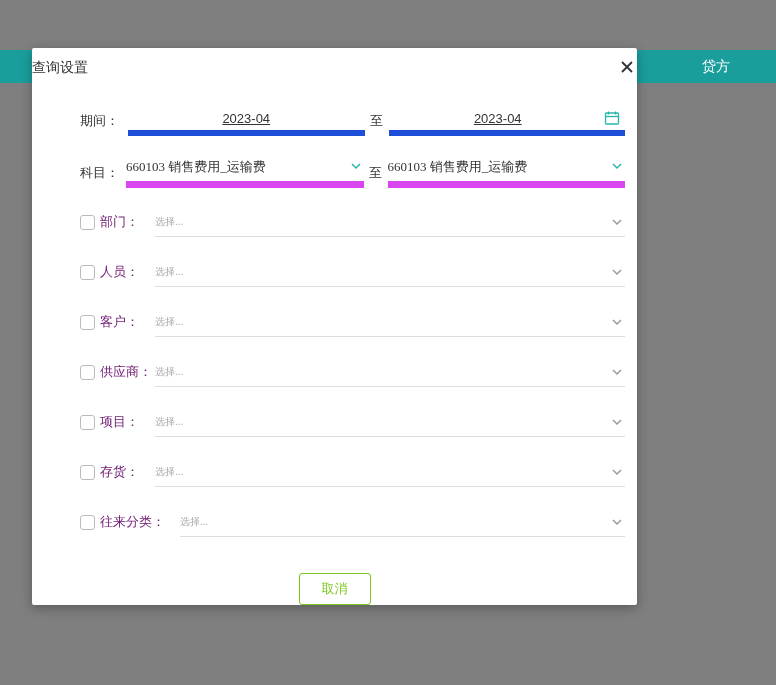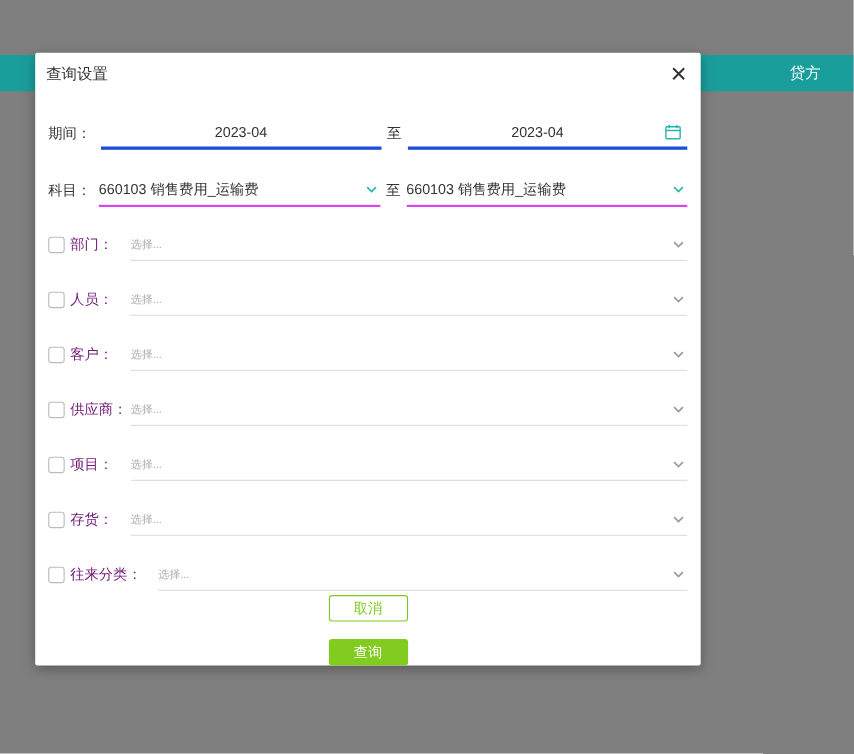--- a/index.html
+++ b/index.html
@@ -15,21 +15,21 @@
     position: relative;
   }
   .top-bar {
     position: absolute;
     top: 50px; left: 0; right: 0;
     height: 33px;
     background: #1a9e9c;
   }
   .top-bar-text {
     position: absolute;
-    right: 30px;
+    right: 46px;
     top: 0;
     line-height: 33px;
     color: #fff;
     font-size: 14px;
     margin-left: 38px;
   }
   .modal {
     position: absolute;
     left: 32px; top: 48px;
     width: 605px;
@@ -37,36 +37,37 @@
     background: #fff;
     box-shadow: 0 3px 12px rgba(0,0,0,0.3);
     border-radius: 2px;
     display: flex;
     flex-direction: column;
   }
   .modal-header {
     height: 40px;
     display: flex;
     align-items: center;
-    padding: 0 10px;
+    padding: 0 0;
     font-size: 14px;
     color: #333;
   }
   .modal-header .title { flex: 1; }
   .close-btn {
     width: 20px; height: 20px;
     display: flex; align-items: center; justify-content: center;
     cursor: pointer;
     color: #333;
   }
   .close-btn svg { width: 14px; height: 14px; }
   .modal-body-wrap {
     flex: 1;
     position: relative;
     overflow: hidden;
+    margin-left: 36px;
   }
   .modal-body {
     position: absolute;
     left: 0; right: 0; top: 0; bottom: 0;
     overflow-y: scroll;
     padding: 18px 12px 10px 12px;
   }
   
   .modal-body::-webkit-scrollbar { width: 17px; background: #f0f0f0; }
   .modal-body::-webkit-scrollbar-thumb { background: #c1c1c1; }
@@ -78,42 +79,44 @@
     margin-bottom: 12px;
     font-size: 13px;
     color: #333;
   }
   .row-period .lbl { width: 48px; color:#333; }
   .row-period .to, .row-subject .to { width: 24px; text-align: center; color:#333; }
   .period-cell {
     flex: 1;
     display: flex;
     align-items: center;
-    border-bottom: 3px solid #1d4ed8;
+    border-bottom: 6px solid #1d4ed8;
     height: 30px;
     padding: 0 4px;
+    text-decoration: underline;
   }
   .period-value {
     flex: 1; text-align: center; color: #333;
   }
   .cal-icon {
     width: 18px; height: 18px; color: #25b7aa;
     display:flex; align-items:center; justify-content:center;
     cursor: pointer;
   }
   .cal-icon svg { width: 16px; height: 16px; }
 
   .row-subject { margin-top: 22px; margin-bottom: 18px;}
   .row-subject .lbl { width: 46px; }
   .subject-cell {
     flex: 1;
     display: flex;
-    align-items: center;
-    border-bottom: 2px solid #d946ef;
+    align-items: flex-start;
+    border-bottom: 7px solid #d946ef;
     height: 30px;
+    font-family: Liberation Serif, serif;
   }
   .subject-value { flex: 1; color: #333; }
   .chev {
     width: 16px; height: 16px;
     display:flex; align-items:center; justify-content:center;
     color: #25b7aa;
   }
   .chev.gray { color: #999; }
   .chev svg { width: 12px; height: 12px; }
 
@@ -324,15 +327,14 @@
               </span>
             </div>
           </div>
         </div>
 
     </div>
   </div>
 
   <div class="modal-footer">
     <div class="btn btn-cancel">取消</div>
-    <div class="btn btn-confirm">查询</div>
   </div>
 </div>
 
 </body></html>

